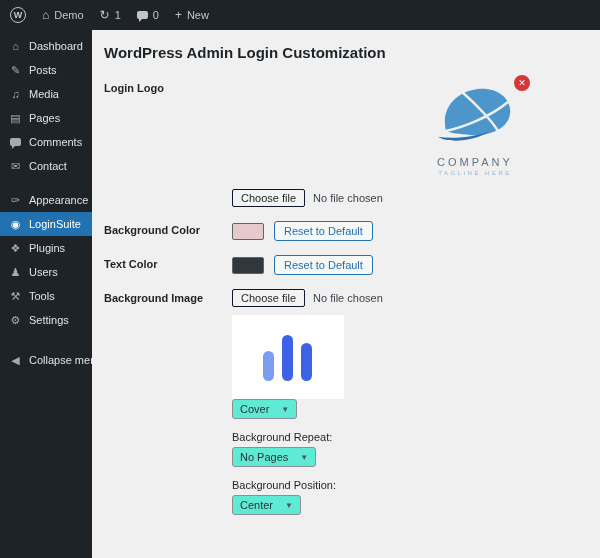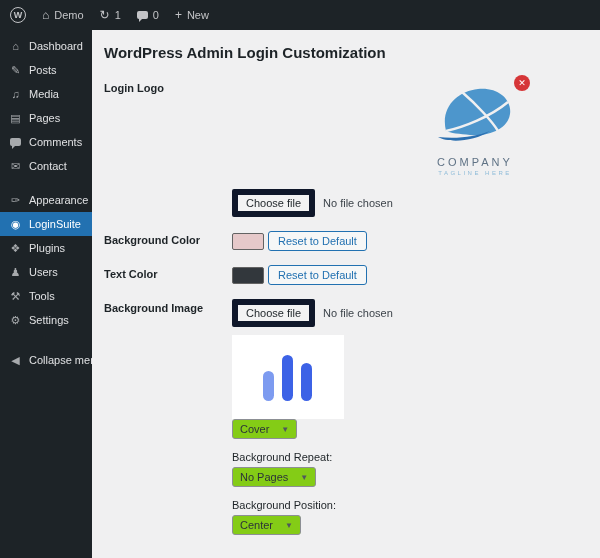--- a/index.html
+++ b/index.html
@@ -34,31 +34,31 @@
   .form-field { flex:1; position:relative; }
 
   
   .logo-area { position:relative; min-height:102px; }
   .delete-btn { position:absolute; top:-8px; right:56px; width:16px; height:16px; border-radius:50%; background:#d63638; color:#fff; border:none; font-size:9px; line-height:15px; text-align:center; cursor:pointer; padding:0; }
   .company-logo { width:122px; margin:4px 50px 0 auto; text-align:center; }
   .company-name { font-size:11px; letter-spacing:3px; color:#5f7285; margin-top:9px; font-weight:500; }
   .company-tagline { font-size:6px; letter-spacing:2.5px; color:#8fbcd9; margin-top:2px; }
 
   .file-control { display:flex; align-items:center; gap:8px; margin-top:4px; }
-  .file-btn { font-size:11px; padding:2px 8px; border:6px solid #0f172a; border-radius:2px; background:#f3f3f3; color:#1d2327; cursor:pointer; }
+  .file-btn { font-size:11px; padding:2px 8px; border:1px solid #0f172a; border-radius:2px; background:#f3f3f3; color:#1d2327; cursor:pointer; }
   .file-status { font-size:11px; color:#3c434a;text-align:right; }
 
-  .inline-field { display:flex; align-items:center; gap:4px; }
+  .inline-field { display:flex; align-items:center; gap:10px; }
   .swatch { width:32px; height:17px; border:1px solid #636363; border-radius:2px; cursor:pointer; display:inline-block; }
   .btn-secondary { font-size:11px; padding:3px 9px; border:1px solid #2271b1; border-radius:3px; background:#f6f7f7; color:#2271b1; cursor:pointer; }
 
   .img-preview { width:112px; height:84px; background:#fff; display:flex; align-items:center; justify-content:center; margin-top:8px; }
 
   .select-label { font-size:11px; color:#1d2327; margin:12px 0 4px; }
-  .select { display:inline-flex; align-items:center; gap:12px; padding:3px 7px; border:1px solid #8c8f94; border-radius:3px; background:#84cc16; font-size:11px; color:#2c3338; cursor:pointer; }
+  .select { display:inline-flex; align-items:center; gap:12px; padding:3px 7px; border:1px solid #8c8f94; border-radius:3px; background:#5eead4; font-size:11px; color:#2c3338; cursor:pointer; }
   .select .chev { font-size:8px; color:#50575e; }
 </style>
 </head>
 <body>
 
 <div class="admin-bar">
   <span class="ab-item wp-logo">W</span>
   <span class="ab-item">
     <span class="ab-icon">⌂</span>
     <span>Demo</span>

